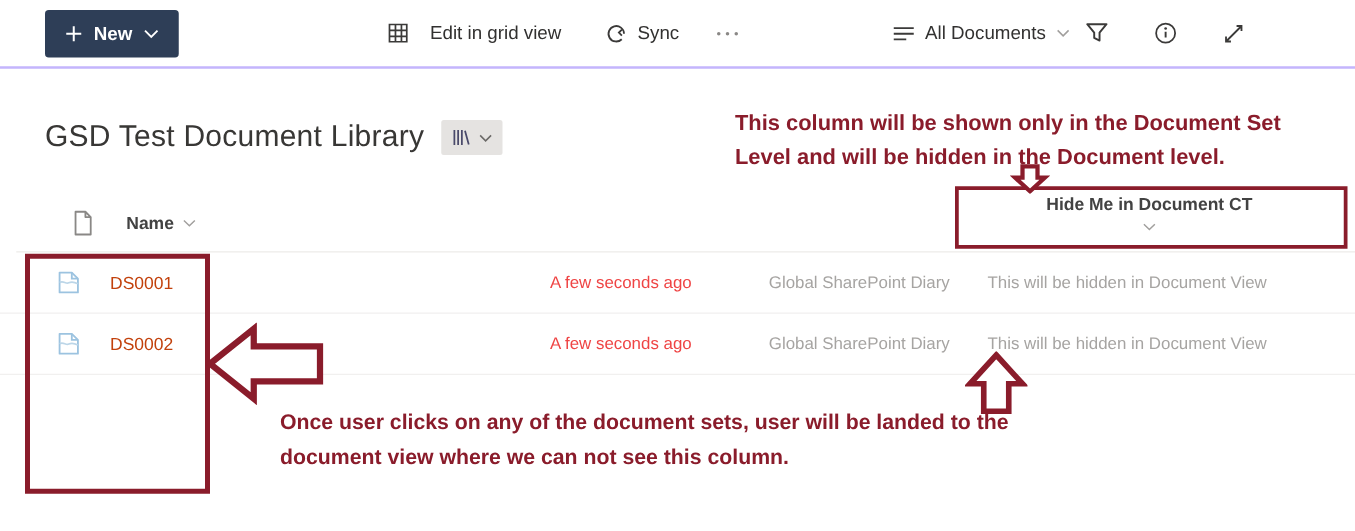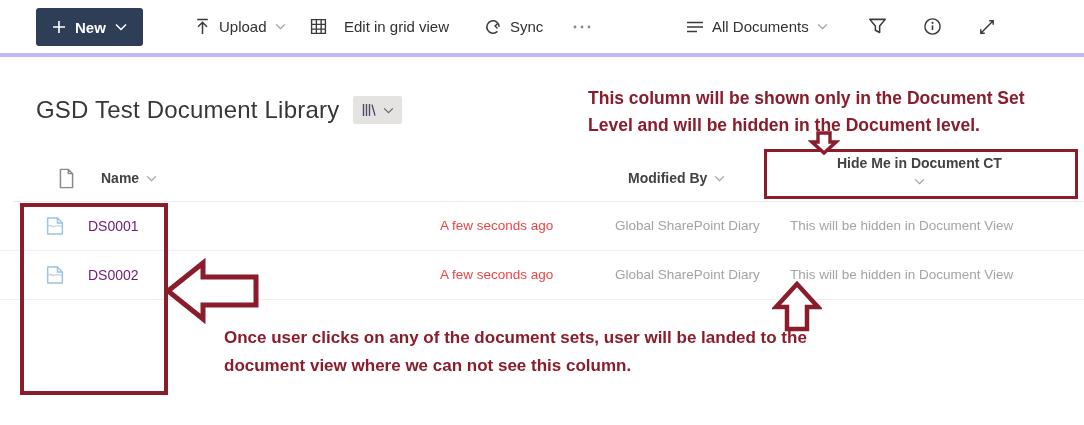--- a/index.html
+++ b/index.html
@@ -2,37 +2,37 @@
 <html><head>
 <meta charset="utf-8">
 <style>
   html,body{margin:0;padding:0;background:#fff;}
   .stage{
     position:relative;width:1084px;height:425px;overflow:hidden;
     font-family:"Liberation Sans","DejaVu Sans",sans-serif;
     background:#fff;color:#323130;
   }
   
-  .toolbar{position:absolute;left:0;top:0;width:1084px;height:53px;background:#fff;border-bottom:4px solid #c4b5fd;}
+  .toolbar{position:absolute;left:0;top:0;width:1084px;height:53px;background:#fff;border-bottom:2px solid #c4b5fd;}
   .tb-item{position:absolute;top:0;height:53px;display:flex;align-items:center;gap:8px;font-size:15px;color:#323130;cursor:pointer;background:none;border:none;padding:0;}
   .new-btn{position:absolute;left:36px;top:8px;height:38px;padding:0 16px;background:#2e3e57;border:none;border-radius:3px;color:#fff;display:flex;align-items:center;gap:9px;font-size:15px;font-weight:600;cursor:pointer;}
   .new-btn svg{display:block;}
   .chev{display:inline-flex;align-items:center;}
   .icon{display:inline-flex;align-items:center;justify-content:center;}
   
   .title-row{position:absolute;left:36px;top:96px;display:flex;align-items:center;gap:14px;}
   .page-title{font-size:24px;font-weight:400;color:#383735;letter-spacing:.2px;margin:0;}
   .lib-toggle{display:flex;align-items:center;gap:6px;background:#e5e3e1;border:none;border-radius:2px;height:28px;padding:0 8px;cursor:pointer;}
   
   .hdr-row{position:absolute;left:0;top:155px;width:1084px;height:46px;border-bottom:1px solid #edebe9;font-size:14px;font-weight:700;color:#424242;margin-left:13px;}
   .hdr-cell{position:absolute;top:0;height:46px;display:flex;align-items:center;gap:7px;cursor:pointer;}
   .row{position:absolute;left:0;width:1084px;height:49px;border-bottom:1px solid #f1f0ef;font-size:14px;}
   .cell{position:absolute;top:0;height:49px;display:flex;align-items:center;}
   .c-icon{left:44px;}
-  .c-name{left:88px;color:#701a75;cursor:pointer;}
+  .c-name{left:88px;color:#c2410c;cursor:pointer;}
   .c-mod{left:440px;color:#ef4444;font-size:13.5px;}
   .c-by{left:615px;color:#a6a4a2;font-size:13.5px;}
   .c-hide{left:790px;color:#a6a4a2;font-size:13.5px;}
   .h-name{left:88px;} .h-mod{left:440px;} .h-by{left:615px;} .h-hide{left:824px;flex-direction:column;}
   
   .ann{position:absolute;color:#8a1c2b;font-weight:700;font-size:17.5px;line-height:27px;white-space:nowrap;}
   .ann-top{left:588px;top:85px;}
   .ann-bottom{left:224px;top:324px;font-size:17px;line-height:28px;}
   .mark-box{position:absolute;border:3px solid #8a1c2b;background:transparent;pointer-events:none;}
   .box-header{left:764px;top:149px;width:308px;height:44px;}
@@ -53,33 +53,20 @@
           </svg>
       </span>
       <span>New</span>
       <span class="chev">
         <svg width="12" height="8" viewBox="0 0 12 8">
             <path d="M1 1.5l5 5 5-5" stroke="#fff" stroke-width="1.5" fill="none"></path>
           </svg>
       </span>
     </button>
 
-    <div class="tb-item" style="left:194px;">
-      <span class="icon">
-        <svg width="17" height="17" viewBox="0 0 16 16">
-            <path d="M3 1.5h10M8 4.5V15M3.8 8.2L8 4l4.2 4.2" stroke="#3b3a39" stroke-width="1.4" fill="none"></path>
-          </svg>
-      </span>
-      <span>Upload</span>
-      <span class="chev">
-        <svg width="11" height="7" viewBox="0 0 12 8">
-            <path d="M1 1.5l5 5 5-5" stroke="#a19f9d" stroke-width="1.4" fill="none"></path>
-          </svg>
-      </span>
-    </div>
 
     <div class="tb-item" style="left:310px;gap:17px;">
       <span class="icon">
         <svg width="17" height="17" viewBox="0 0 16 16">
             <path d="M1.5 1.5h13v13h-13zM1.5 6h13M1.5 10.5h13M6 1.5v13M10.5 1.5v13" stroke="#3b3a39" stroke-width="1.3" fill="none"></path>
           </svg>
       </span>
       <span>Edit in grid view</span>
     </div>
 
@@ -96,21 +83,21 @@
     <div class="tb-item" style="left:572px;">
       <span class="icon">
         <svg width="20" height="6" viewBox="0 0 20 6">
           <circle cx="3" cy="3" r="1.4" fill="#8a8886"></circle>
             <circle cx="10" cy="3" r="1.4" fill="#8a8886"></circle>
             <circle cx="17" cy="3" r="1.4" fill="#8a8886"></circle>
         </svg>
       </span>
     </div>
 
-    <div class="tb-item" style="left:686px;justify-content:space-between;">
+    <div class="tb-item" style="left:714px;justify-content:space-between;">
       <span class="icon">
         <svg width="18" height="14" viewBox="0 0 18 14">
             <path d="M1 2.5h16M1 7h16M1 11.5h10" stroke="#3b3a39" stroke-width="1.5" fill="none"></path>
           </svg>
       </span>
       <span>All Documents</span>
       <span class="chev">
         <svg width="11" height="7" viewBox="0 0 12 8">
             <path d="M1 1.5l5 5 5-5" stroke="#a19f9d" stroke-width="1.4" fill="none"></path>
           </svg>
@@ -163,28 +150,20 @@
   <div class="hdr-row">
     <div class="hdr-cell" style="left:45px;">
       <span class="icon">
         <svg width="17" height="21" viewBox="0 0 14 17">
             <path d="M2 1h6.5L12 4.5V16H2zM8.5 1v3.5H12" stroke="#8a8886" stroke-width="1.2" fill="none" stroke-linejoin="round"></path>
           </svg>
       </span>
     </div>
     <div class="hdr-cell h-name">
       <span>Name</span>
-      <span class="chev">
-        <svg width="11" height="7" viewBox="0 0 12 8">
-            <path d="M1 1.5l5 5 5-5" stroke="#a19f9d" stroke-width="1.3" fill="none"></path>
-          </svg>
-      </span>
-    </div>
-    <div class="hdr-cell h-by">
-      <span>Modified By</span>
       <span class="chev">
         <svg width="11" height="7" viewBox="0 0 12 8">
             <path d="M1 1.5l5 5 5-5" stroke="#a19f9d" stroke-width="1.3" fill="none"></path>
           </svg>
       </span>
     </div>
     <div class="hdr-cell h-hide">
       <span>Hide Me in Document CT</span>
       <span class="chev">
         <svg width="11" height="7" viewBox="0 0 12 8">

